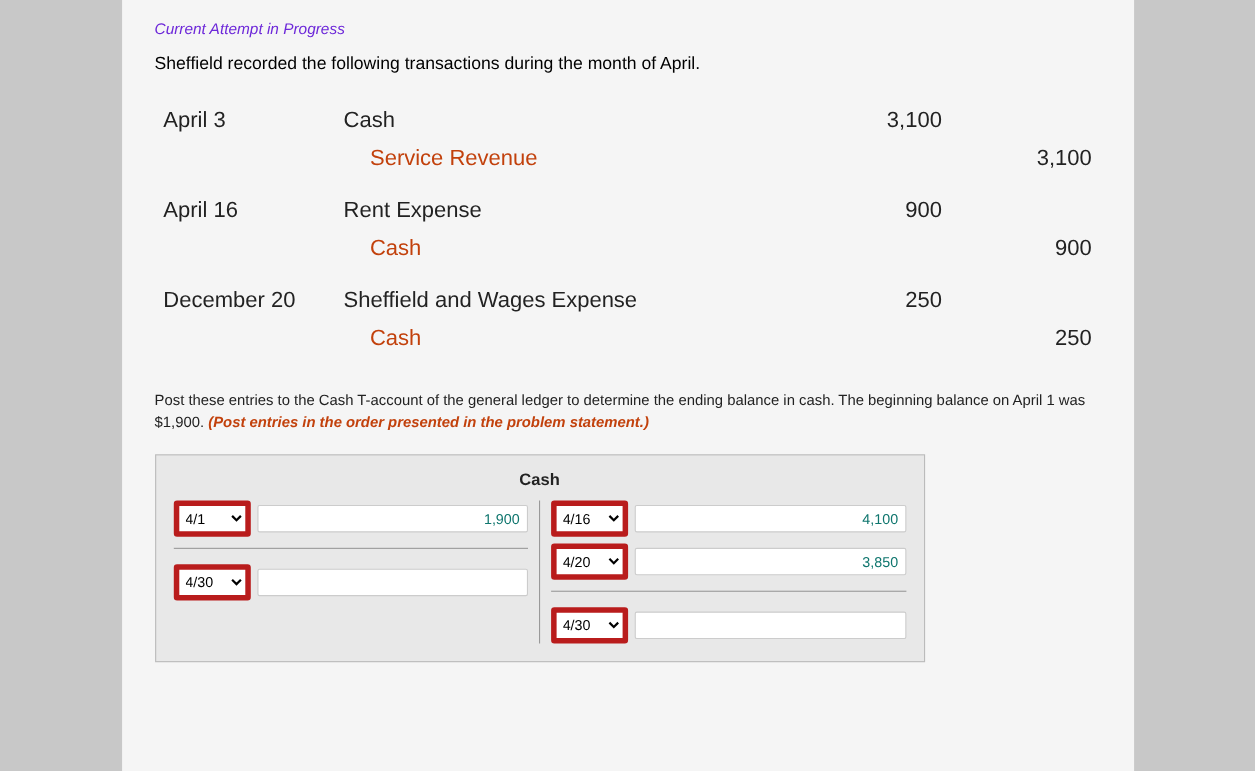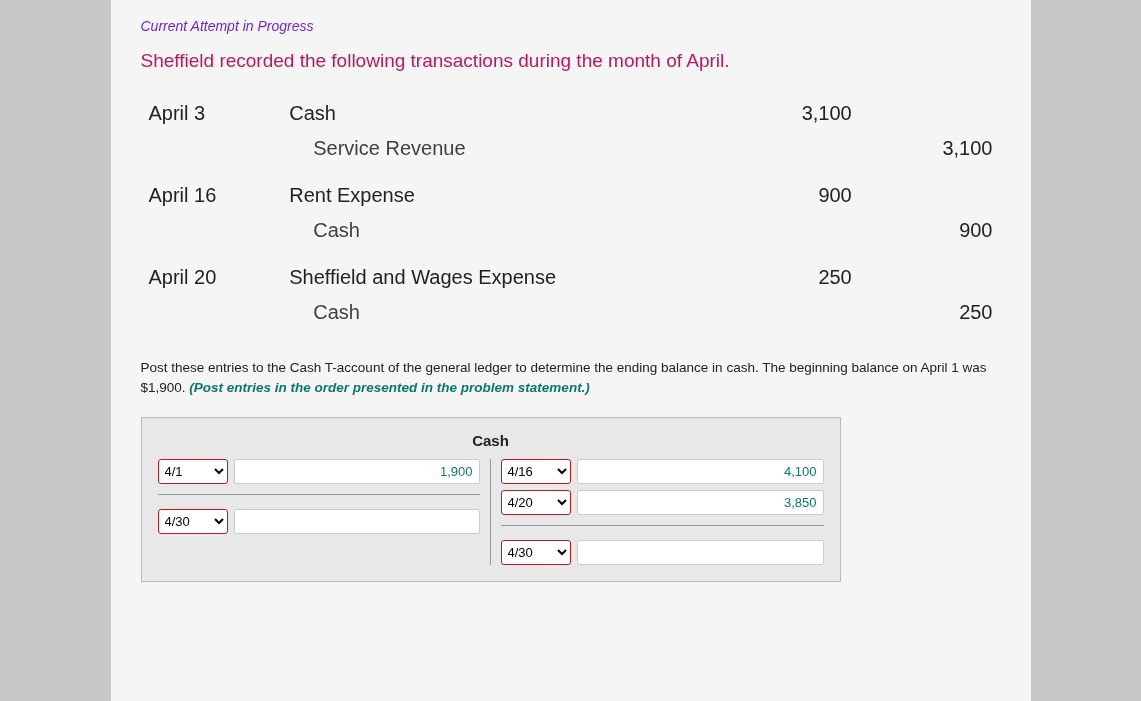--- a/index.html
+++ b/index.html
@@ -20,47 +20,47 @@
       margin-top: 0;
       padding: 18px 30px 30px 30px;
     }
     .attempt-header {
       font-size: 14px;
       color: #6d28d9;
       margin-bottom: 16px;
       font-style: italic;
     }
     .intro-text {
-      font-size: 19px;
-      color: #be185d;
+      font-size: 16px;
+      color: #000000;
       margin-bottom: 24px;
     }
     .journal-table {
       width: 100%;
       border-collapse: collapse;
       margin-bottom: 28px;
     }
     .journal-table td {
       padding: 6px 8px;
       vertical-align: middle;
       font-size: 20px;
     }
     .col-date { width: 90px; }
     .col-account { width: 280px; }
     .col-debit { width: 90px; text-align: right; }
     .col-credit { width: 90px; text-align: right; }
-    .account-indent { padding-left: 32px !important; color: #404040; }
+    .account-indent { padding-left: 32px !important; color: #c2410c; }
     .instructions-text {
       font-size: 13.5px;
       color: #222;
       margin-bottom: 18px;
       line-height: 1.5;
     }
     .instructions-text .bold-red {
-      color: #0f766e;
+      color: #c2410c;
       font-weight: bold;
       font-style: italic;
     }
     .t-account-section {
       background: #e8e8e8;
       border: 1px solid #bbb;
       padding: 14px 16px 16px 16px;
       width: 700px;
     }
     .t-account-title {
@@ -89,21 +89,21 @@
     }
     .t-row {
       display: flex;
       align-items: center;
       gap: 6px;
     }
     .t-row select {
       width: 70px;
       font-size: 13px;
       padding: 3px 2px;
-      border: 1px solid #b91c1c;
+      border: 5px solid #b91c1c;
       background: white;
       border-radius: 3px;
       cursor: pointer;
     }
     .t-row input {
       flex: 1;
       font-size: 13px;
       padding: 4px 6px;
       border: 1px solid #ccc;
       background: white;
@@ -161,21 +161,21 @@
         <td class="col-account account-indent">Cash</td>
         <td class="col-debit"></td>
         <td class="col-credit">900</td>
       </tr>
 
       <tr>
           <td colspan="4" style="height:8px;"></td>
         </tr>
 
       <tr>
-        <td class="col-date">April 20</td>
+        <td class="col-date">December 20</td>
         <td class="col-account">Sheffield and Wages Expense</td>
         <td class="col-debit">250</td>
         <td class="col-credit"></td>
       </tr>
       <tr>
         <td class="col-date"></td>
         <td class="col-account account-indent">Cash</td>
         <td class="col-debit"></td>
         <td class="col-credit">250</td>
       </tr>

